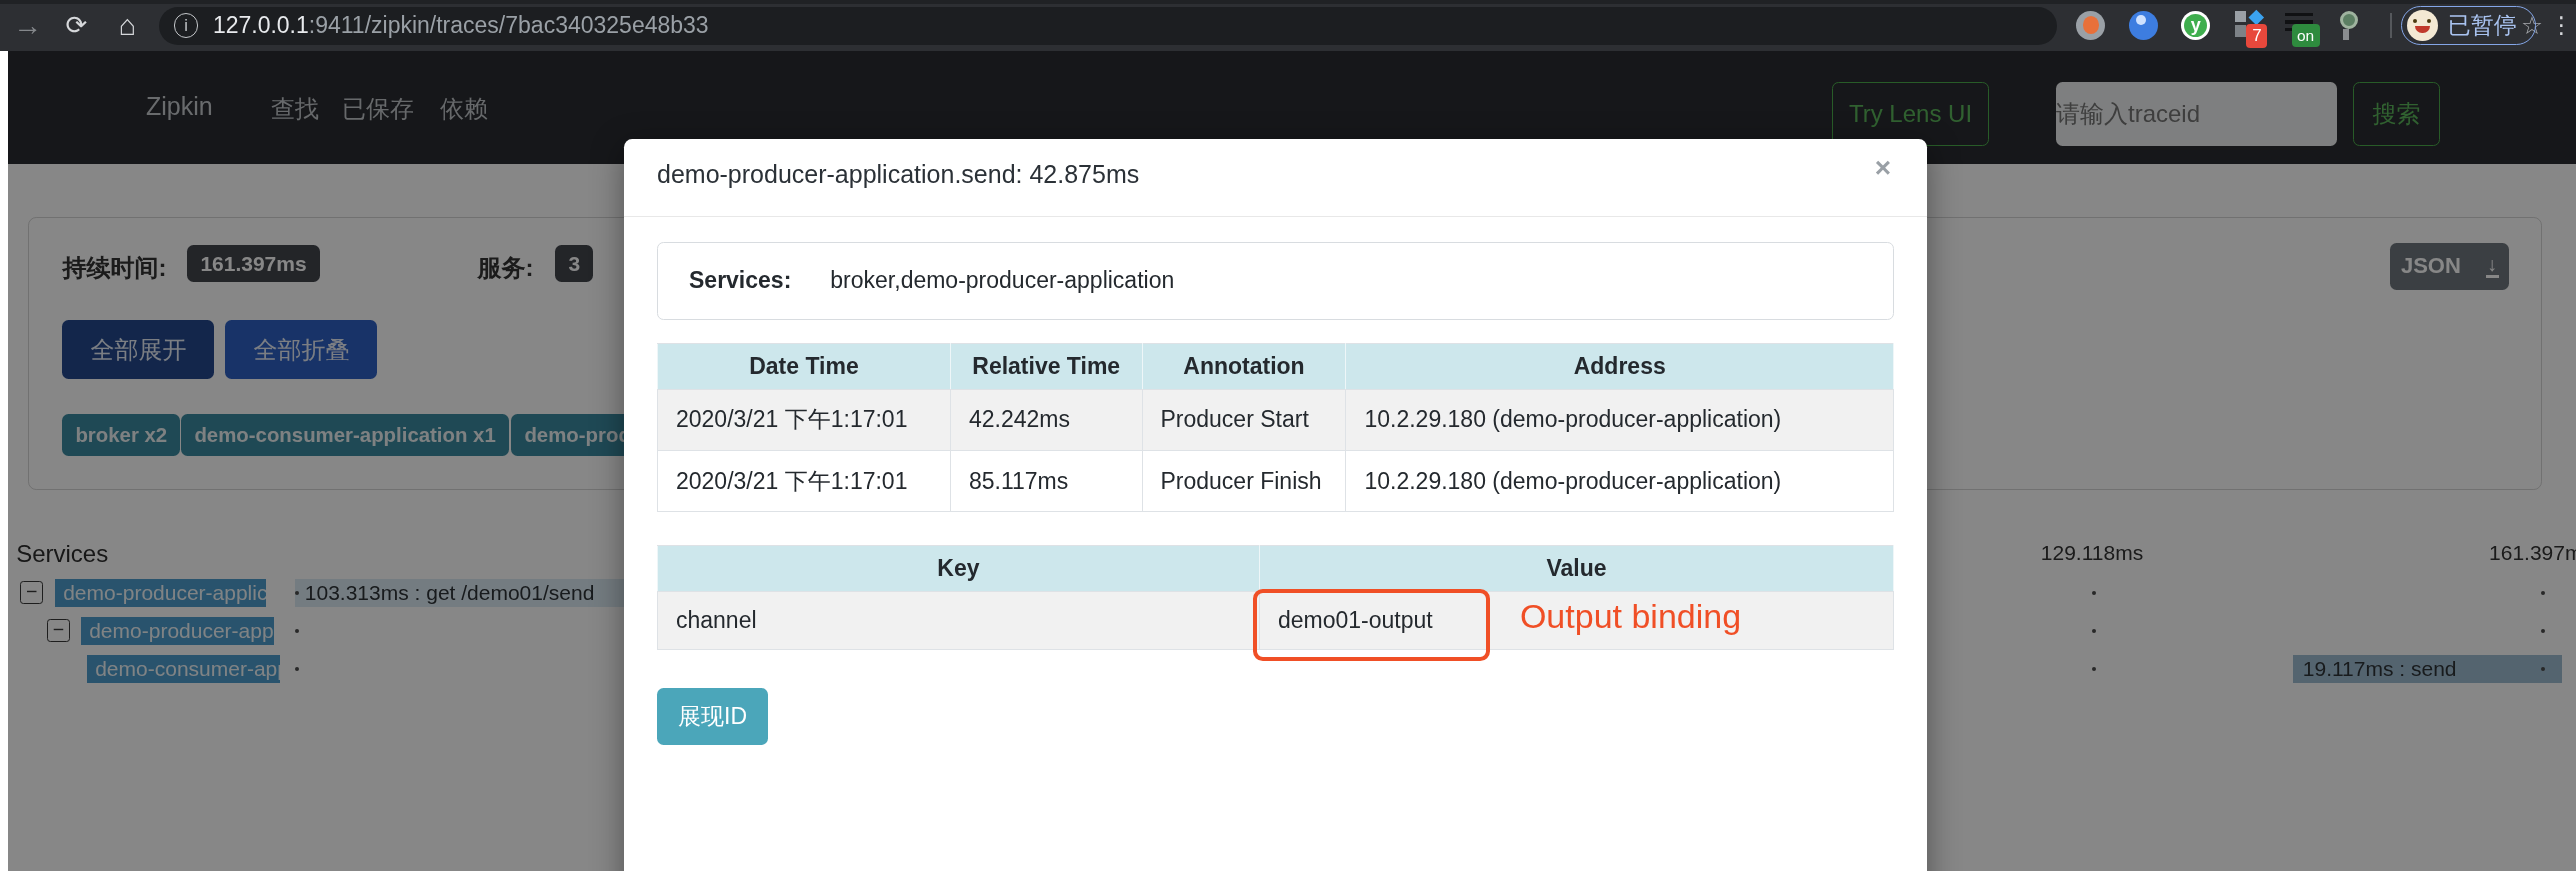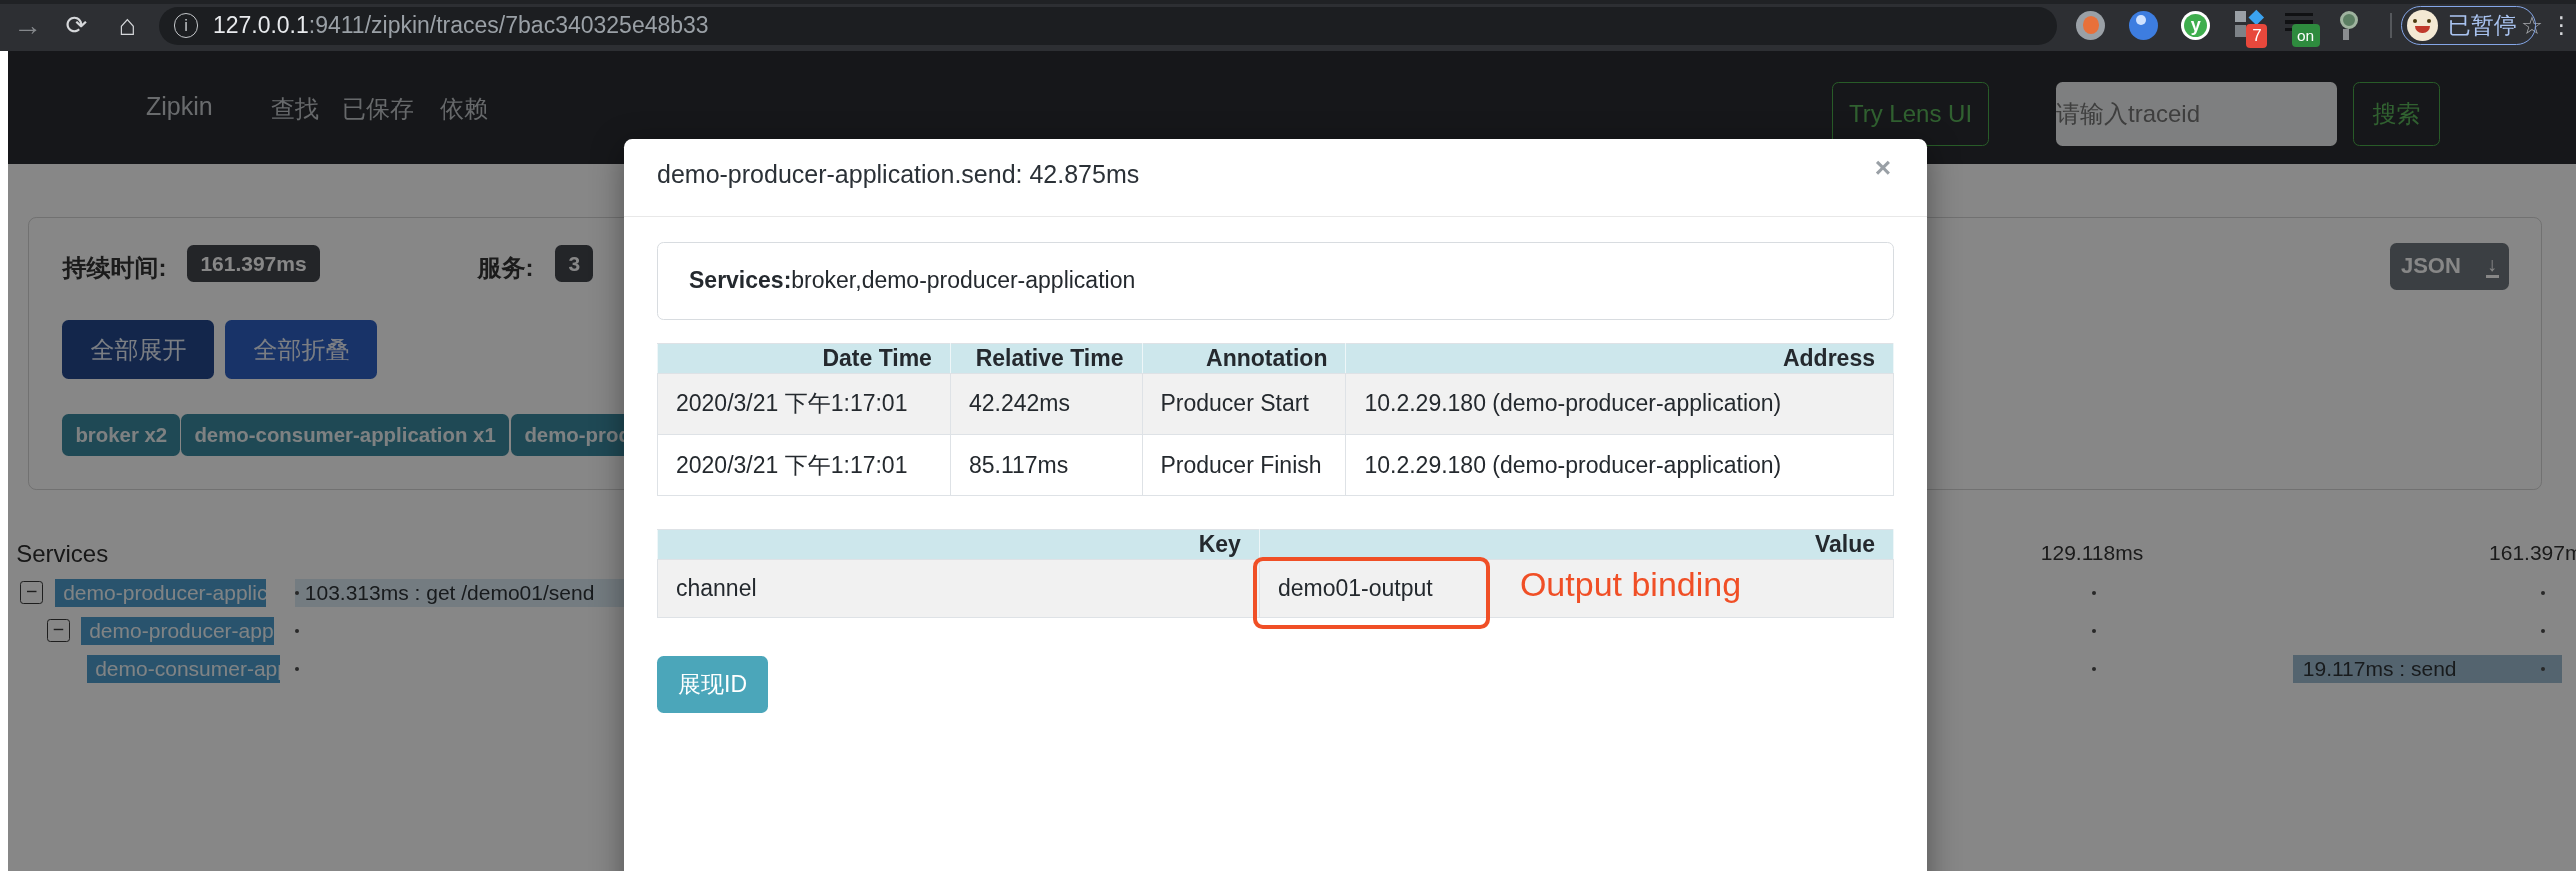--- a/index.html
+++ b/index.html
@@ -89,23 +89,23 @@
 
   
   #backdrop { position:absolute; left:0; top:0; width:2576px; height:821px; background:rgba(0,0,0,0.47); z-index:40; }
   #modal { position:absolute; left:616px; top:88px; width:1303px; height:800px; background:#fff; border-radius:8.2px; box-shadow:0 8.2px 33px rgba(0,0,0,0.4); z-index:50; }
   #modal-header { position:relative; height:78px; border-bottom:1.6px solid #e8e8e8; }
   #modal-title { position:absolute; left:33px; top:21px; font-size:25px; font-weight:500; color:#2b3137; }
   #modal-close { position:absolute; right:36px; top:14.7px; font-size:28px; font-weight:bold; color:#9aa0a6; background:none; border:none; line-height:1; }
   #modal-body { position:relative; padding:24.5px 33px 0 33px; }
   #services-box { border:1.6px solid #d8dce0; border-radius:6.5px; padding:24.5px 31px; display:flex; align-items:center; }
   #services-box .lbl { font-size:23px; font-weight:bold; color:#24292e; }
-  #services-box .val { font-size:23px; color:#24292e; }
+  #services-box .val { font-size:23px; color:#24292e; margin-left:39px; }
   table { border-collapse:collapse; width:100%; }
-  th { background:#cde7ec; font-size:23px; font-weight:bold; color:#24292e; text-align:right; padding:1px 18px; border:0.8px solid #dee2e6; border-left-color:#eef6f8; border-right-color:#eef6f8; }
+  th { background:#cde7ec; font-size:23px; font-weight:bold; color:#24292e; text-align:center; padding:9px 18px; border:0.8px solid #dee2e6; border-left-color:#eef6f8; border-right-color:#eef6f8; }
   td { font-size:23px; color:#24292e; padding:14.7px 18px; border:0.8px solid #dee2e6; background:#fff; }
   tr.striped td { background:#f1f1f1; }
   #ann-table { margin-top:23px; }
   #kv-table { margin-top:33px; }
   #kv-val-cell { position:relative; }
   #hl-box { position:absolute; left:-6.5px; top:-3.3px; width:237px; height:72px; border:4.9px solid #f04f26; border-radius:9.8px; z-index:5; pointer-events:none; }
   #hl-label { position:absolute; left:260px; top:4.9px; font-size:34px; color:#f04f26; white-space:nowrap; z-index:5; }
   #show-id-btn { margin-top:38px; display:inline-block; background:#4ba6ba; border:none; border-radius:6.5px; color:#fff; font-size:23px; padding:13px 21px; font-family:inherit; }
 </style>
 </head>

